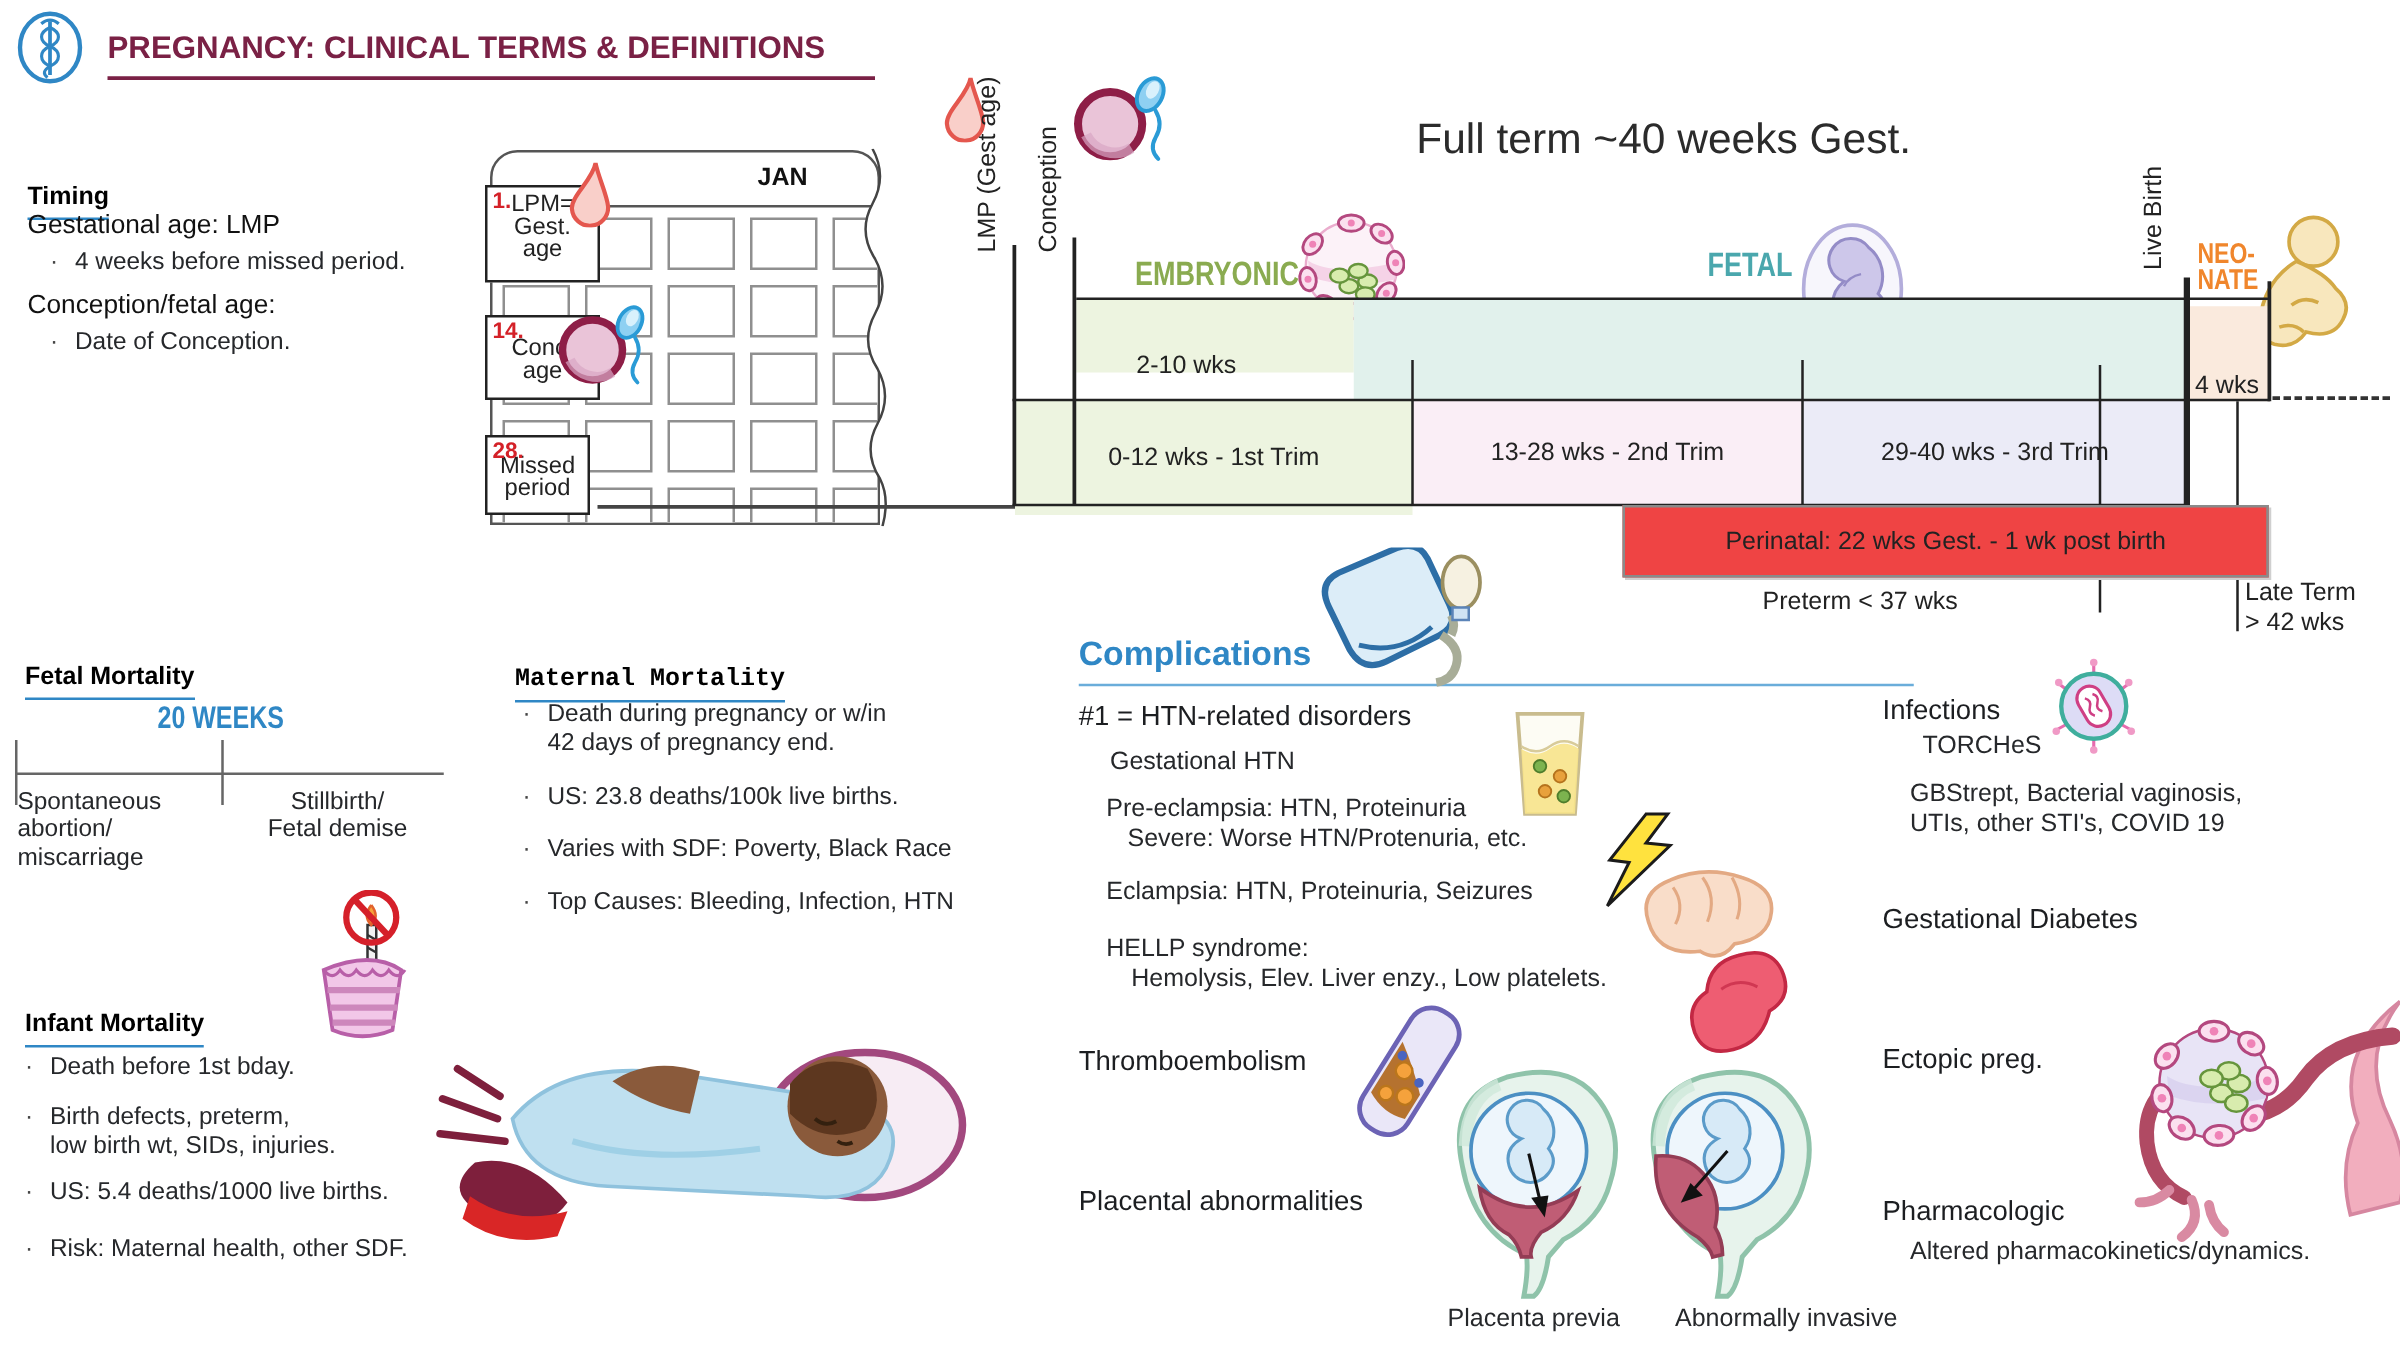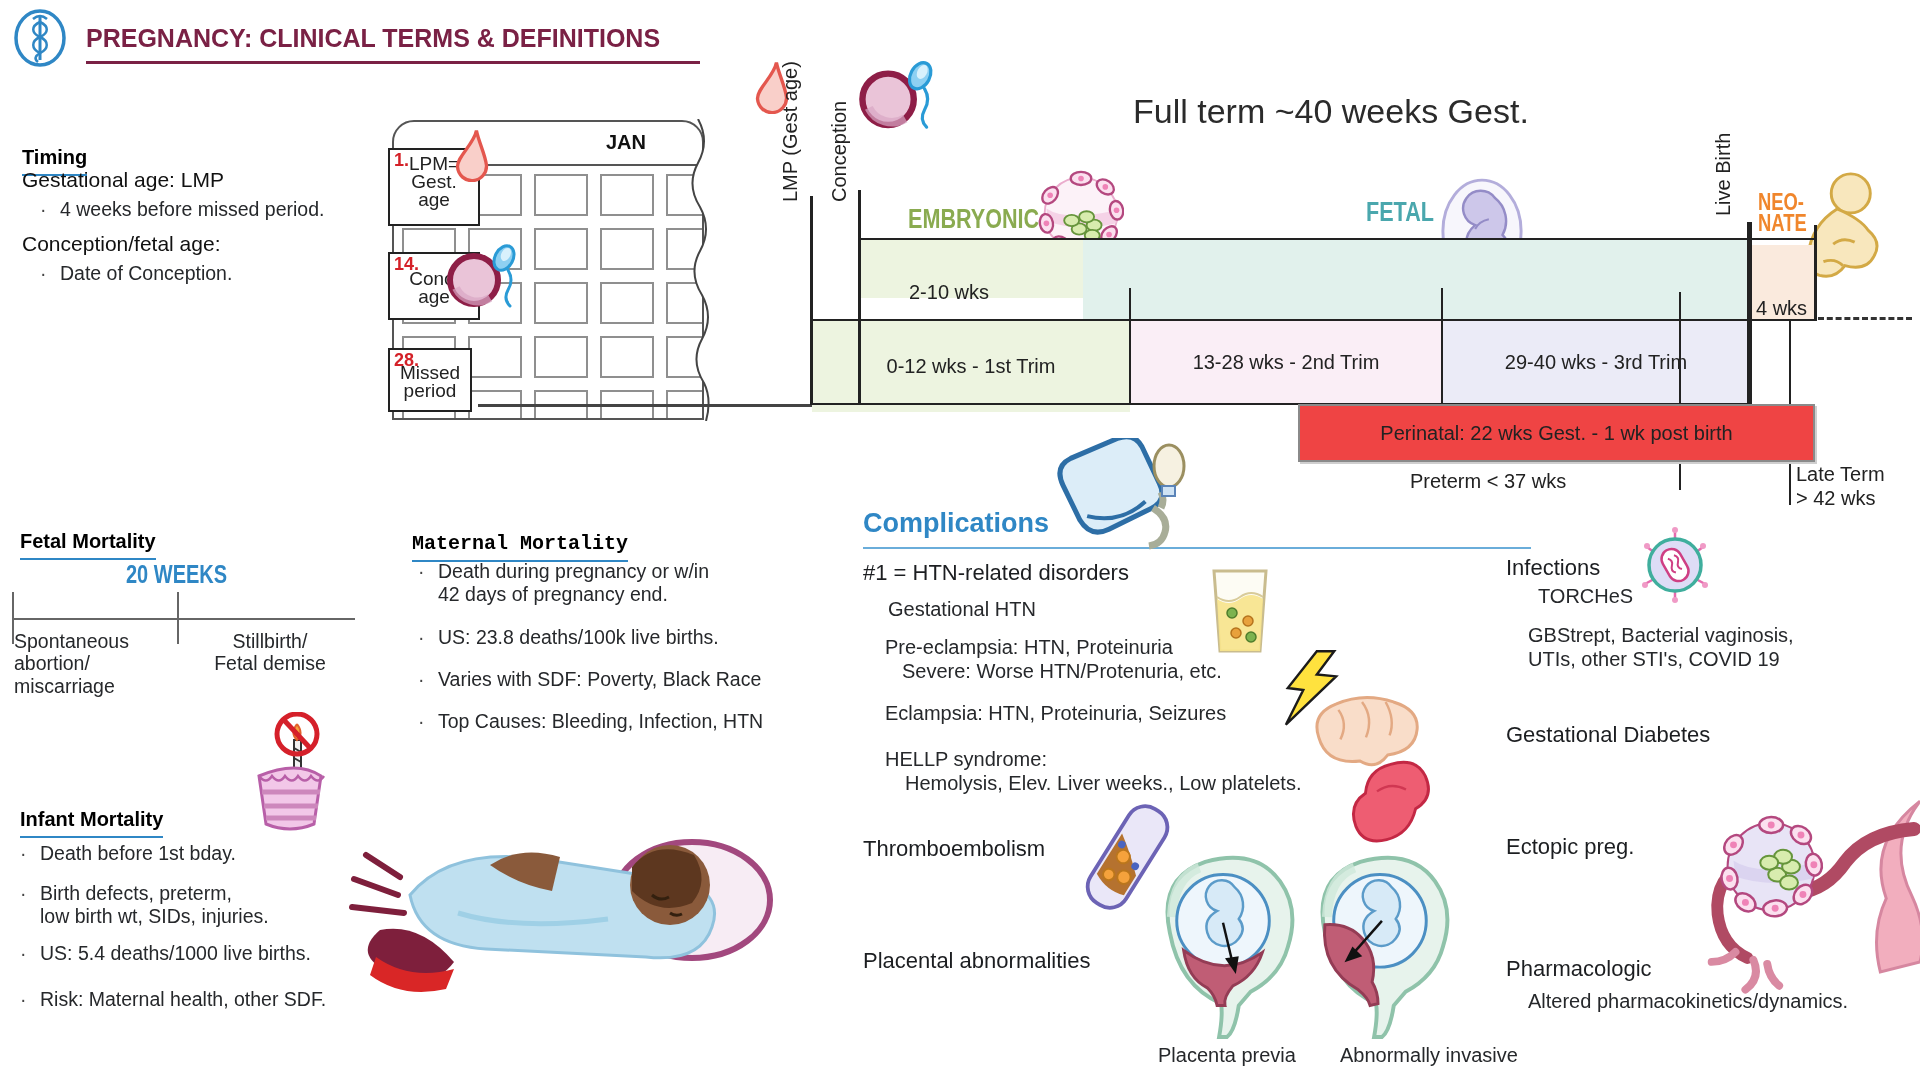--- a/index.html
+++ b/index.html
@@ -331,21 +331,21 @@
 <svg class="abs" style="left:1305px;top:688px" width="118" height="84" viewBox="0 0 120 85">
   <path d="M14 50 q-8 -24 18 -34 q28 -12 58 -2 q26 8 24 28 q-2 22 -30 26 q-12 16 -28 6 q-34 4 -42 -24Z" fill="#f9ddc9" stroke="#e3a983" stroke-width="3"></path>
   <path d="M34 22 q10 14 2 30 M58 14 q12 16 4 36 M82 14 q10 18 4 34" fill="none" stroke="#e3a983" stroke-width="2.5"></path>
 </svg>
 <svg class="abs" style="left:1350px;top:758px" width="82" height="88" viewBox="0 0 85 90">
   <path d="M42 6 q26 -8 36 12 q10 22 -10 34 q-6 26 -30 32 q-24 6 -32 -14 q-8 -22 10 -34 q2 -24 26 -30Z" fill="#ee5d72" stroke="#c32844" stroke-width="3"></path>
   <path d="M28 34 q14 -10 30 -2" fill="none" stroke="#c32844" stroke-width="2.5" opacity="0.7"></path>
 </svg>
 <div class="abs sub-item" style="left:885px;top:702px;">Eclampsia: HTN, Proteinuria, Seizures</div>
 <div class="abs sub-item" style="left:885px;top:748px;">HELLP syndrome:</div>
-<div class="abs sub-item" style="left:905px;top:772px;">Hemolysis, Elev. Liver weeks., Low platelets.</div>
+<div class="abs sub-item" style="left:905px;top:772px;">Hemolysis, Elev. Liver enzy., Low platelets.</div>
 
 <div class="abs big-item" style="left:863px;top:836px;">Thromboembolism</div>
 
 <svg class="abs" style="left:1078px;top:798px" width="100" height="118" viewBox="0 0 105 120">
   <g transform="rotate(32 52 60)">
     <rect x="30" y="2" width="44" height="116" rx="20" fill="#eae7f8" stroke="#6c63b5" stroke-width="4"></rect>
     <path d="M34 42 q20 14 36 30 l0 24 q-18 6 -36 -4 Z" fill="#b5722f"></path>
     <circle cx="48" cy="62" r="7" fill="#f5a23c" stroke="#bb761b" stroke-width="2"></circle>
     <circle cx="60" cy="80" r="7" fill="#f5a23c" stroke="#bb761b" stroke-width="2"></circle>
     <circle cx="45" cy="86" r="6" fill="#f5a23c" stroke="#bb761b" stroke-width="2"></circle>

